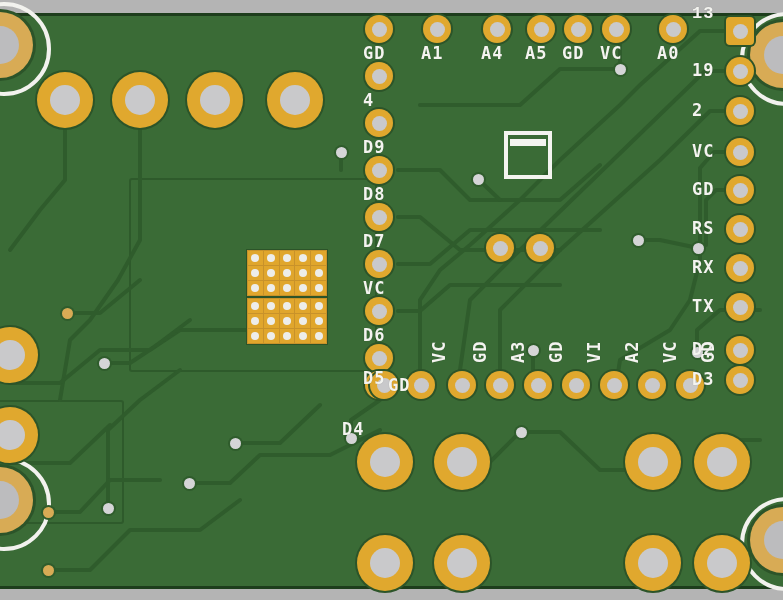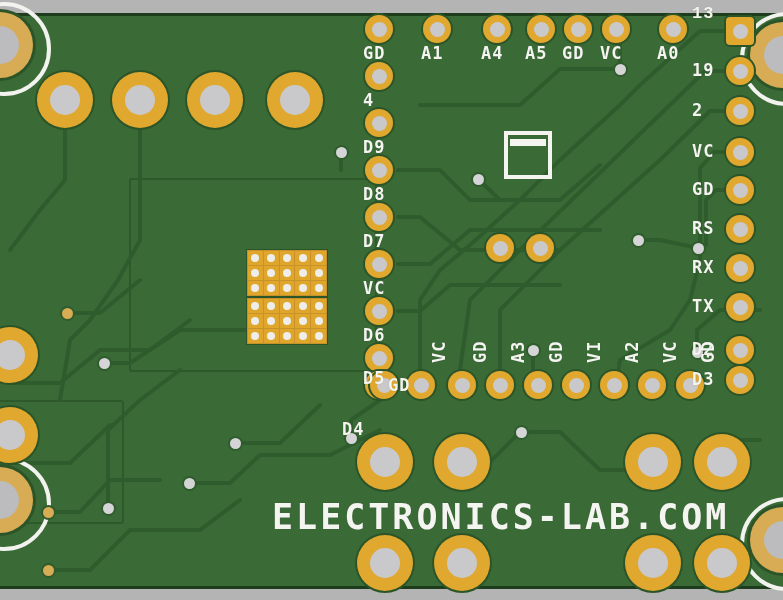--- a/index.html
+++ b/index.html
@@ -316,14 +316,13 @@
       <div class="silk lbl rot" style="left: 429px; top: 363px;">VC</div>
       <div class="silk lbl rot" style="left: 470px; top: 363px;">GD</div>
       <div class="silk lbl rot" style="left: 508px; top: 363px;">A3</div>
       <div class="silk lbl rot" style="left: 546px; top: 363px;">GD</div>
       <div class="silk lbl rot" style="left: 584px; top: 363px;">VI</div>
       <div class="silk lbl rot" style="left: 622px; top: 363px;">A2</div>
       <div class="silk lbl rot" style="left: 660px; top: 363px;">VC</div>
       <div class="silk lbl rot" style="left: 698px; top: 363px;">GD</div>
     </div>
 
-  <div class="silk" id="brand" style="left:272px;top:497px;">ELECTRONICS-LAB.COM</div>
 </div>
 
 </body></html>

